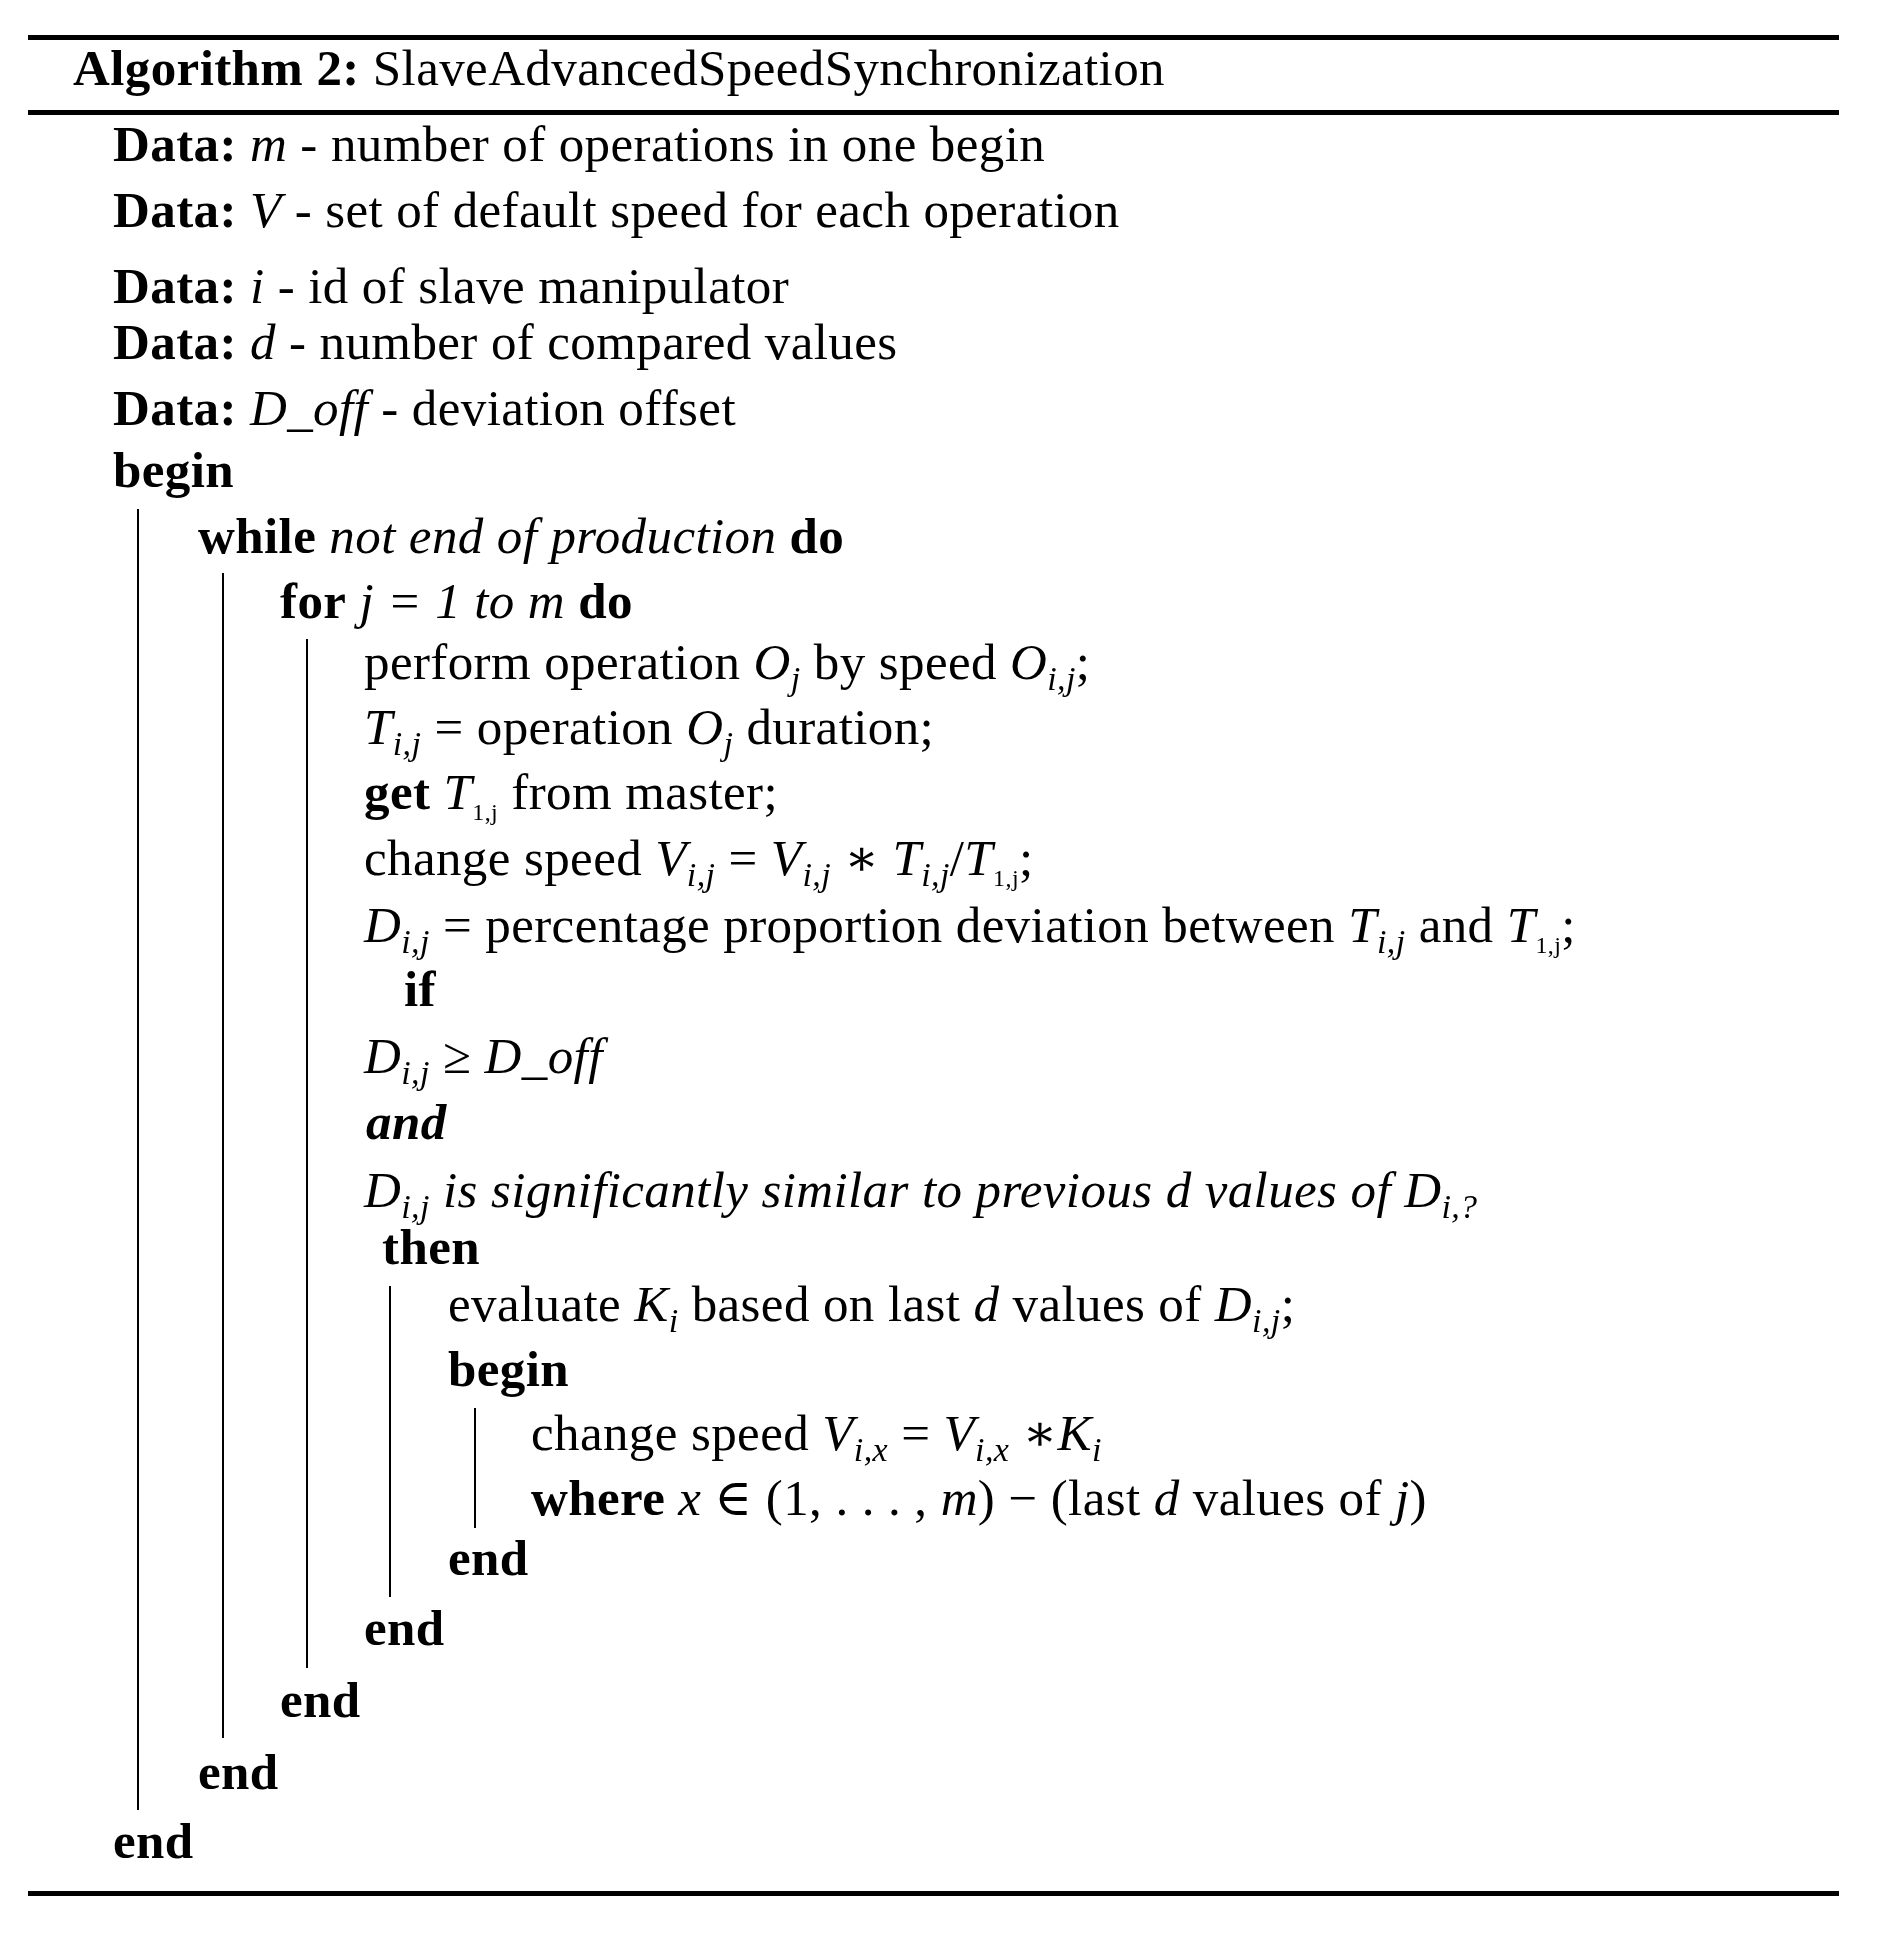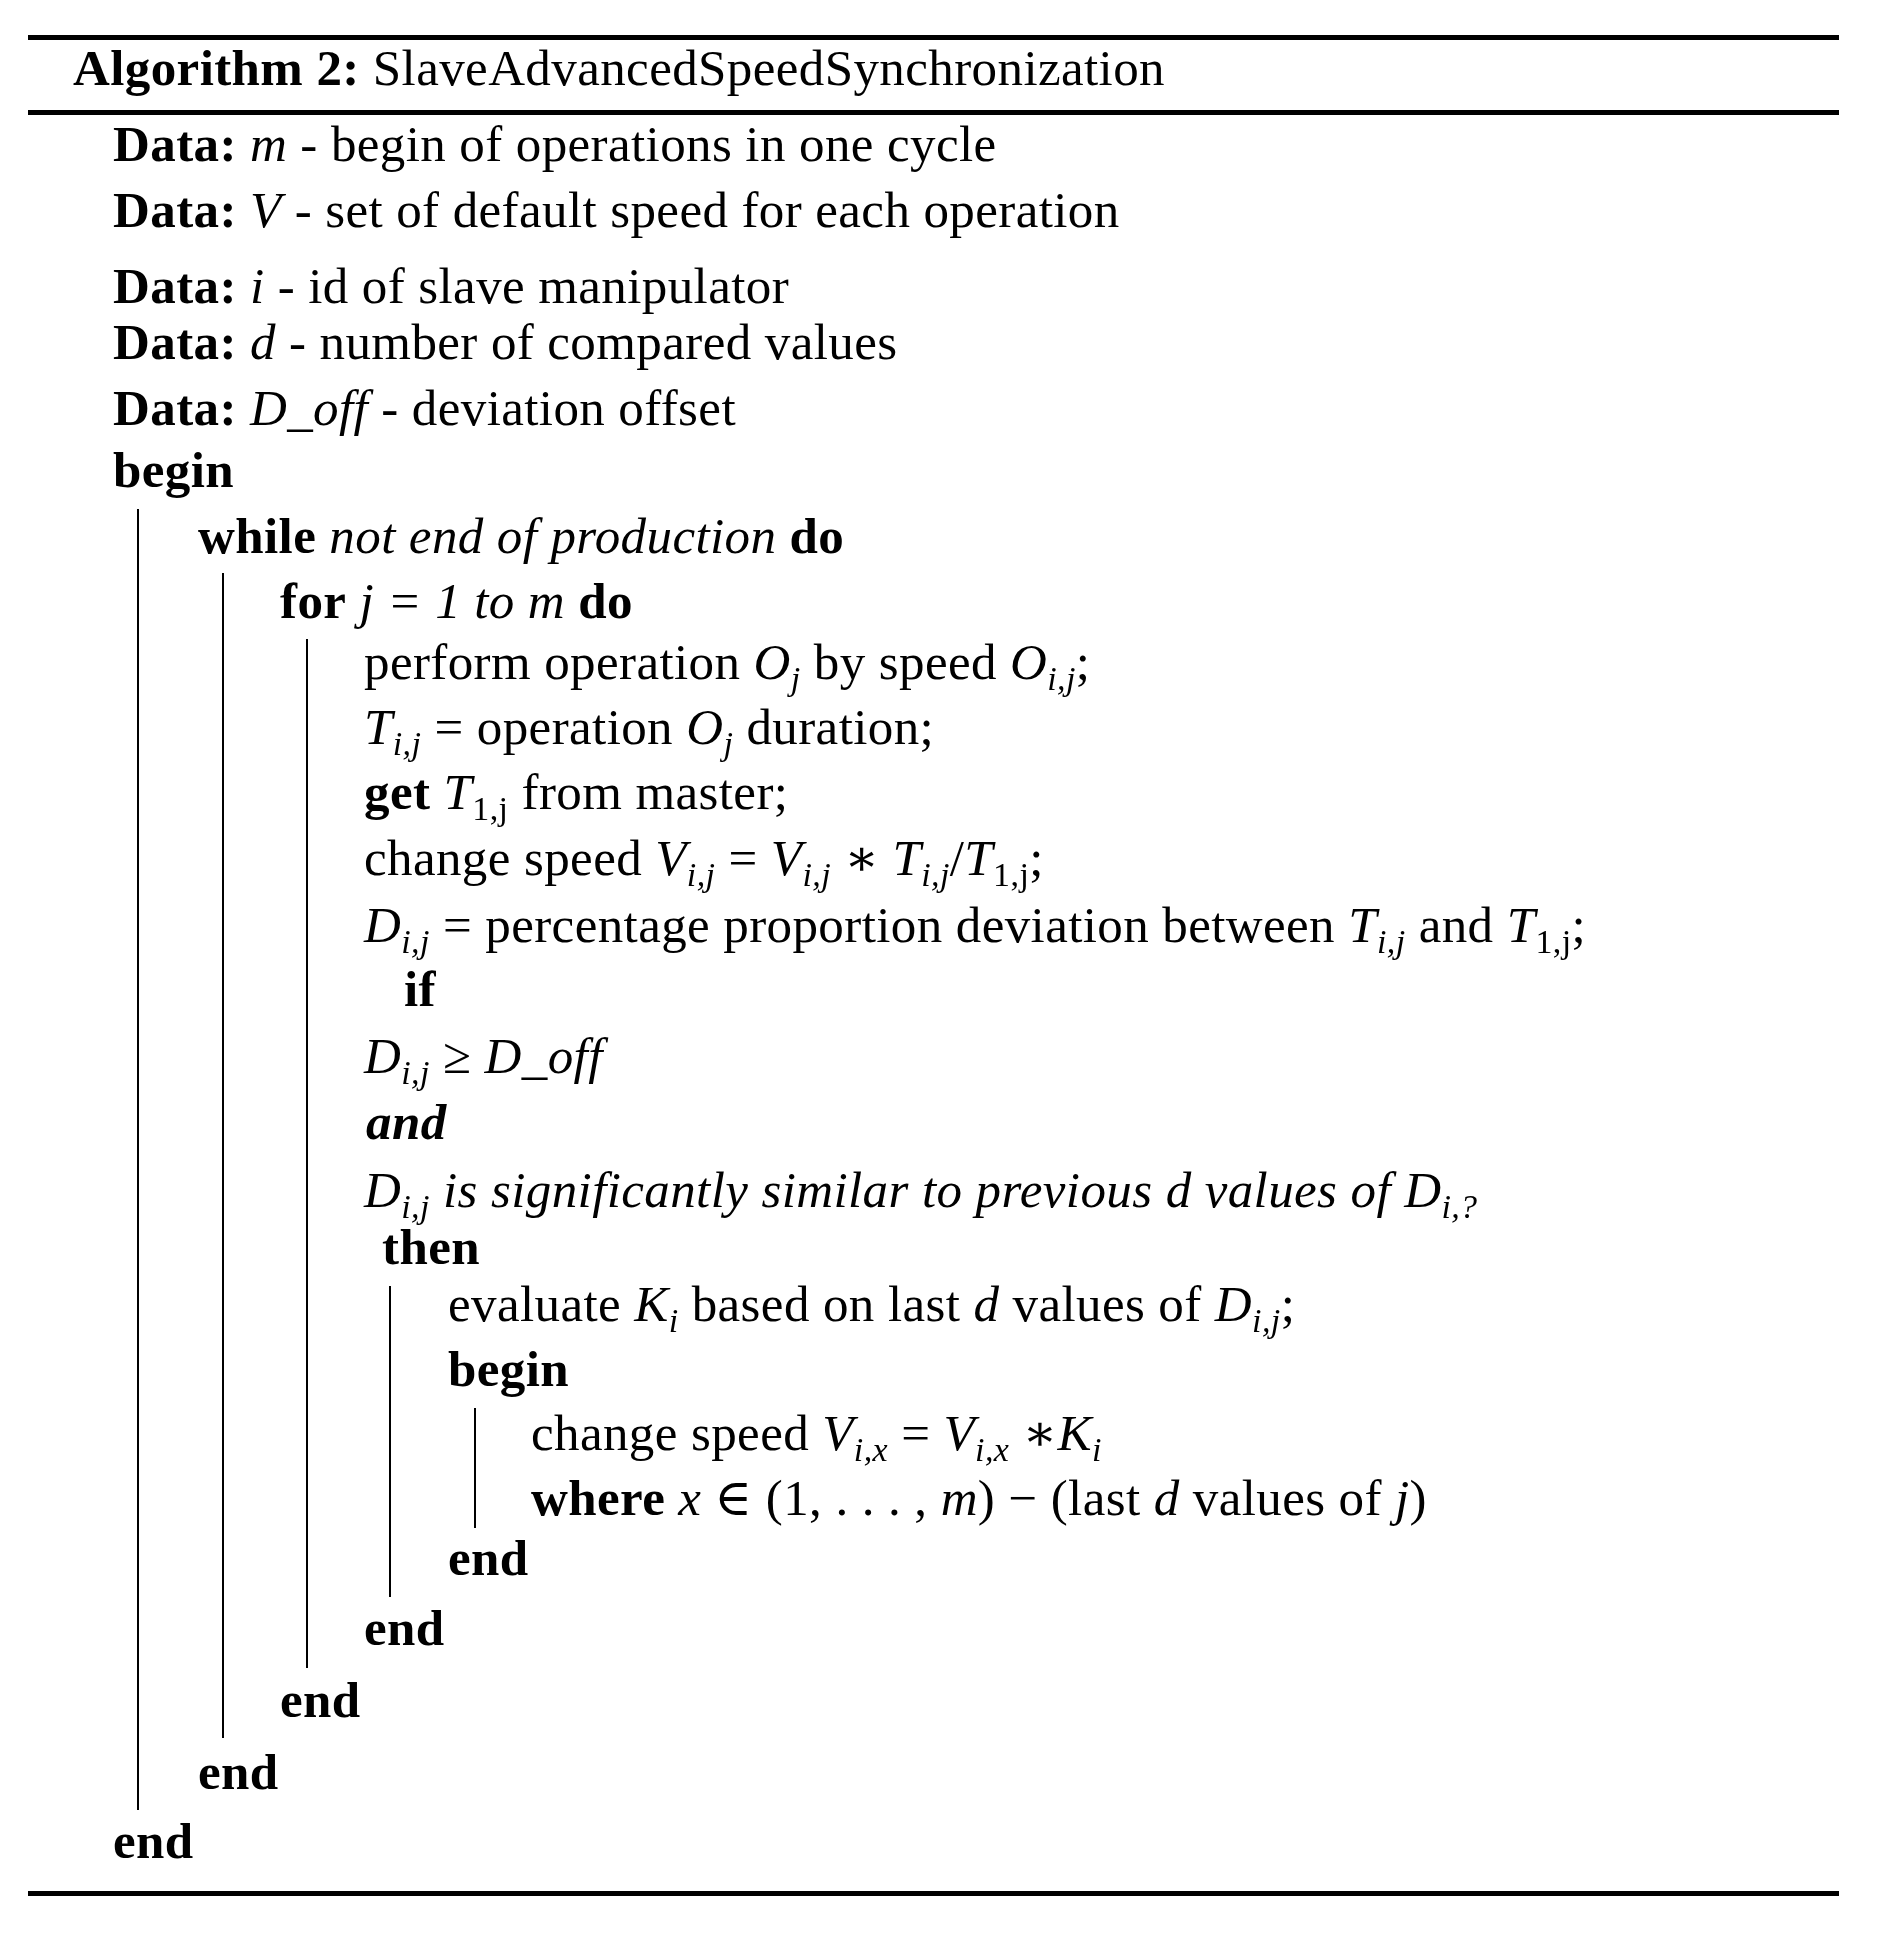--- a/index.html
+++ b/index.html
@@ -7,39 +7,39 @@
          font-family:"Liberation Serif","DejaVu Serif",serif; color:#000; }
   .rule { position:absolute; left:28px; width:1811px; background:#000; }
   .rule.top { top:35px; height:5.4px; }
   .rule.mid { top:110px; height:5.4px; }
   .rule.bot { top:1891px; height:5.4px; }
   .line { position:absolute; font-size:51px; line-height:51px; height:51px; white-space:nowrap; letter-spacing:0.4px; }
   .kw { font-weight:bold; }
   .it { font-style:italic; }
   .bi { font-weight:bold; font-style:italic; }
   .sub { font-size:34px; font-style:italic; vertical-align:-10.7px; line-height:0; }
-  .subr { font-size:34px; vertical-align:-10.7px; line-height:0; }
+  .subr { font-size:24px; vertical-align:-10.7px; line-height:0; }
   .guide { position:absolute; width:2.3px; background:#000; }
   .title-rest { font-weight:normal; }
 </style>
 </head>
 <body>
 
 <div class="rule top"></div>
 <div class="rule mid"></div>
 <div class="rule bot"></div>
 
 <div class="line" style="left:73px; top:43px;">
   <span class="kw">Algorithm 2:</span>
   <span class="title-rest">SlaveAdvancedSpeedSynchronization</span>
 </div>
 
 <div class="line" style="left:113px; top:119px;">
   <span class="kw">Data:</span>
-  <span class="it">m</span><span> - begin of operations in one cycle</span>
+  <span class="it">m</span><span> - number of operations in one begin</span>
 </div>
 <div class="line" style="left:113px; top:185px;">
   <span class="kw">Data:</span>
   <span class="it">V</span><span> - set of default speed for each operation</span>
 </div>
 <div class="line" style="left:113px; top:261px;">
   <span class="kw">Data:</span>
   <span class="it">i</span><span> - id of slave manipulator</span>
 </div>
 <div class="line" style="left:113px; top:317px;">

